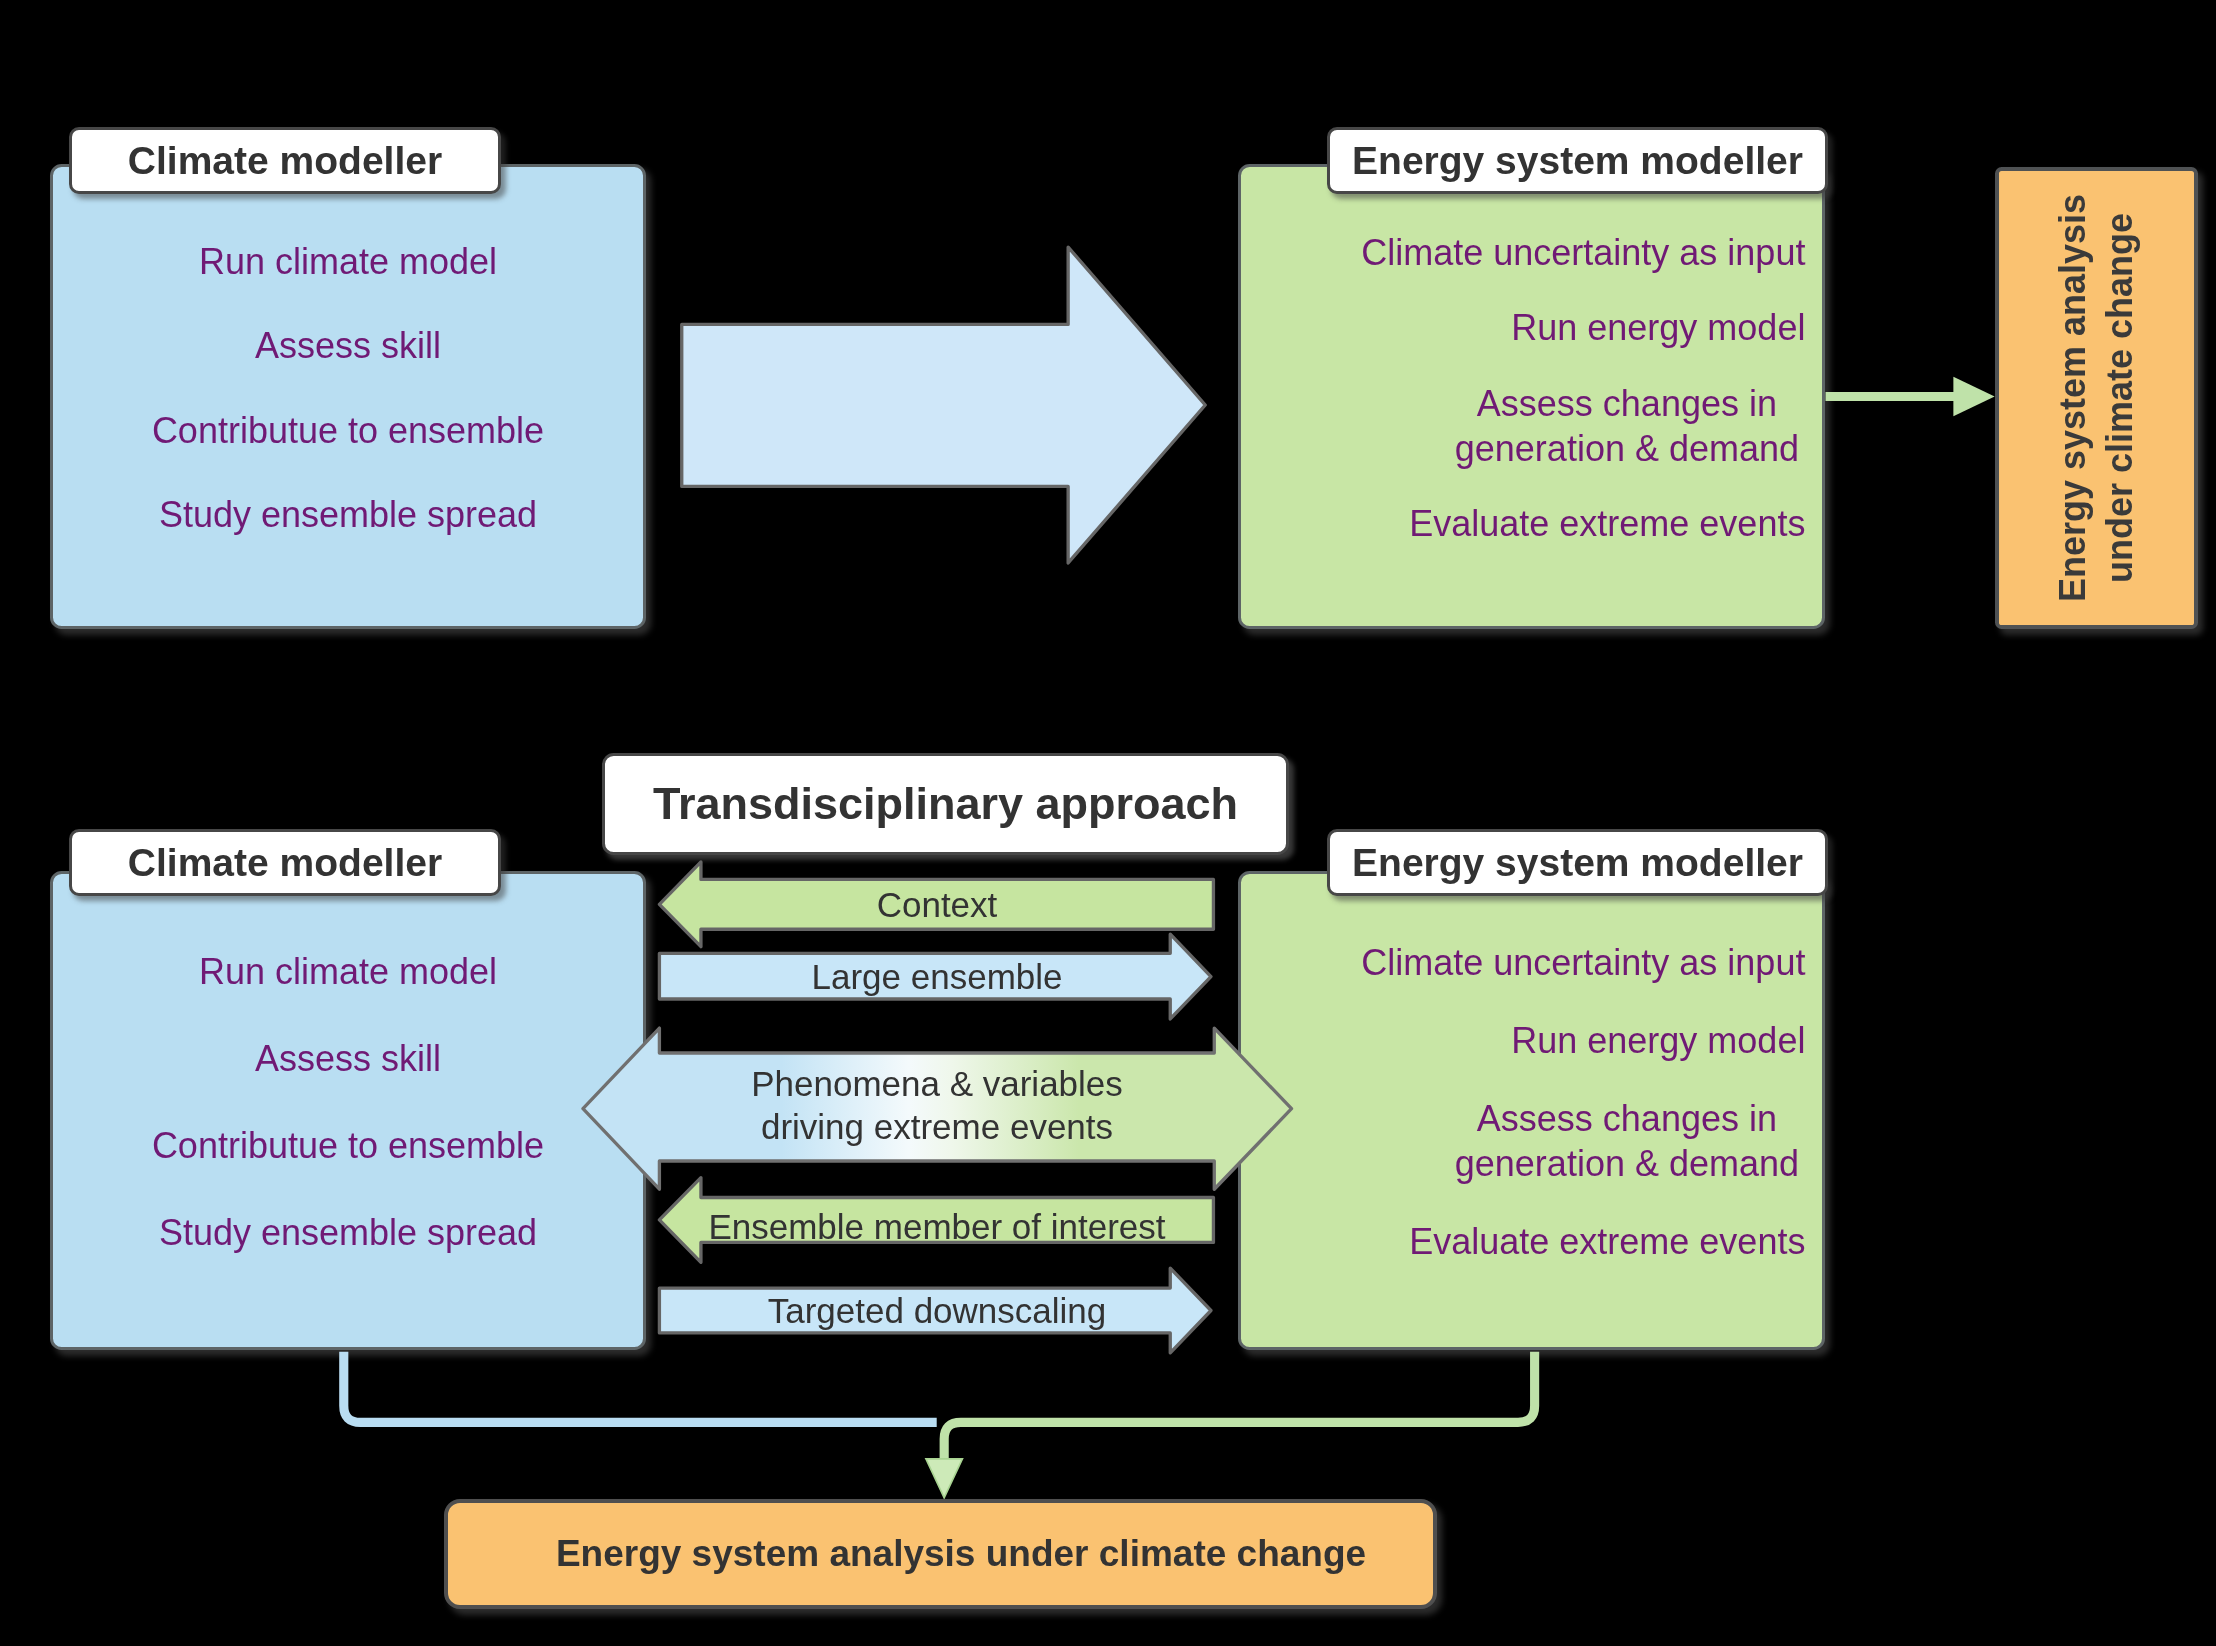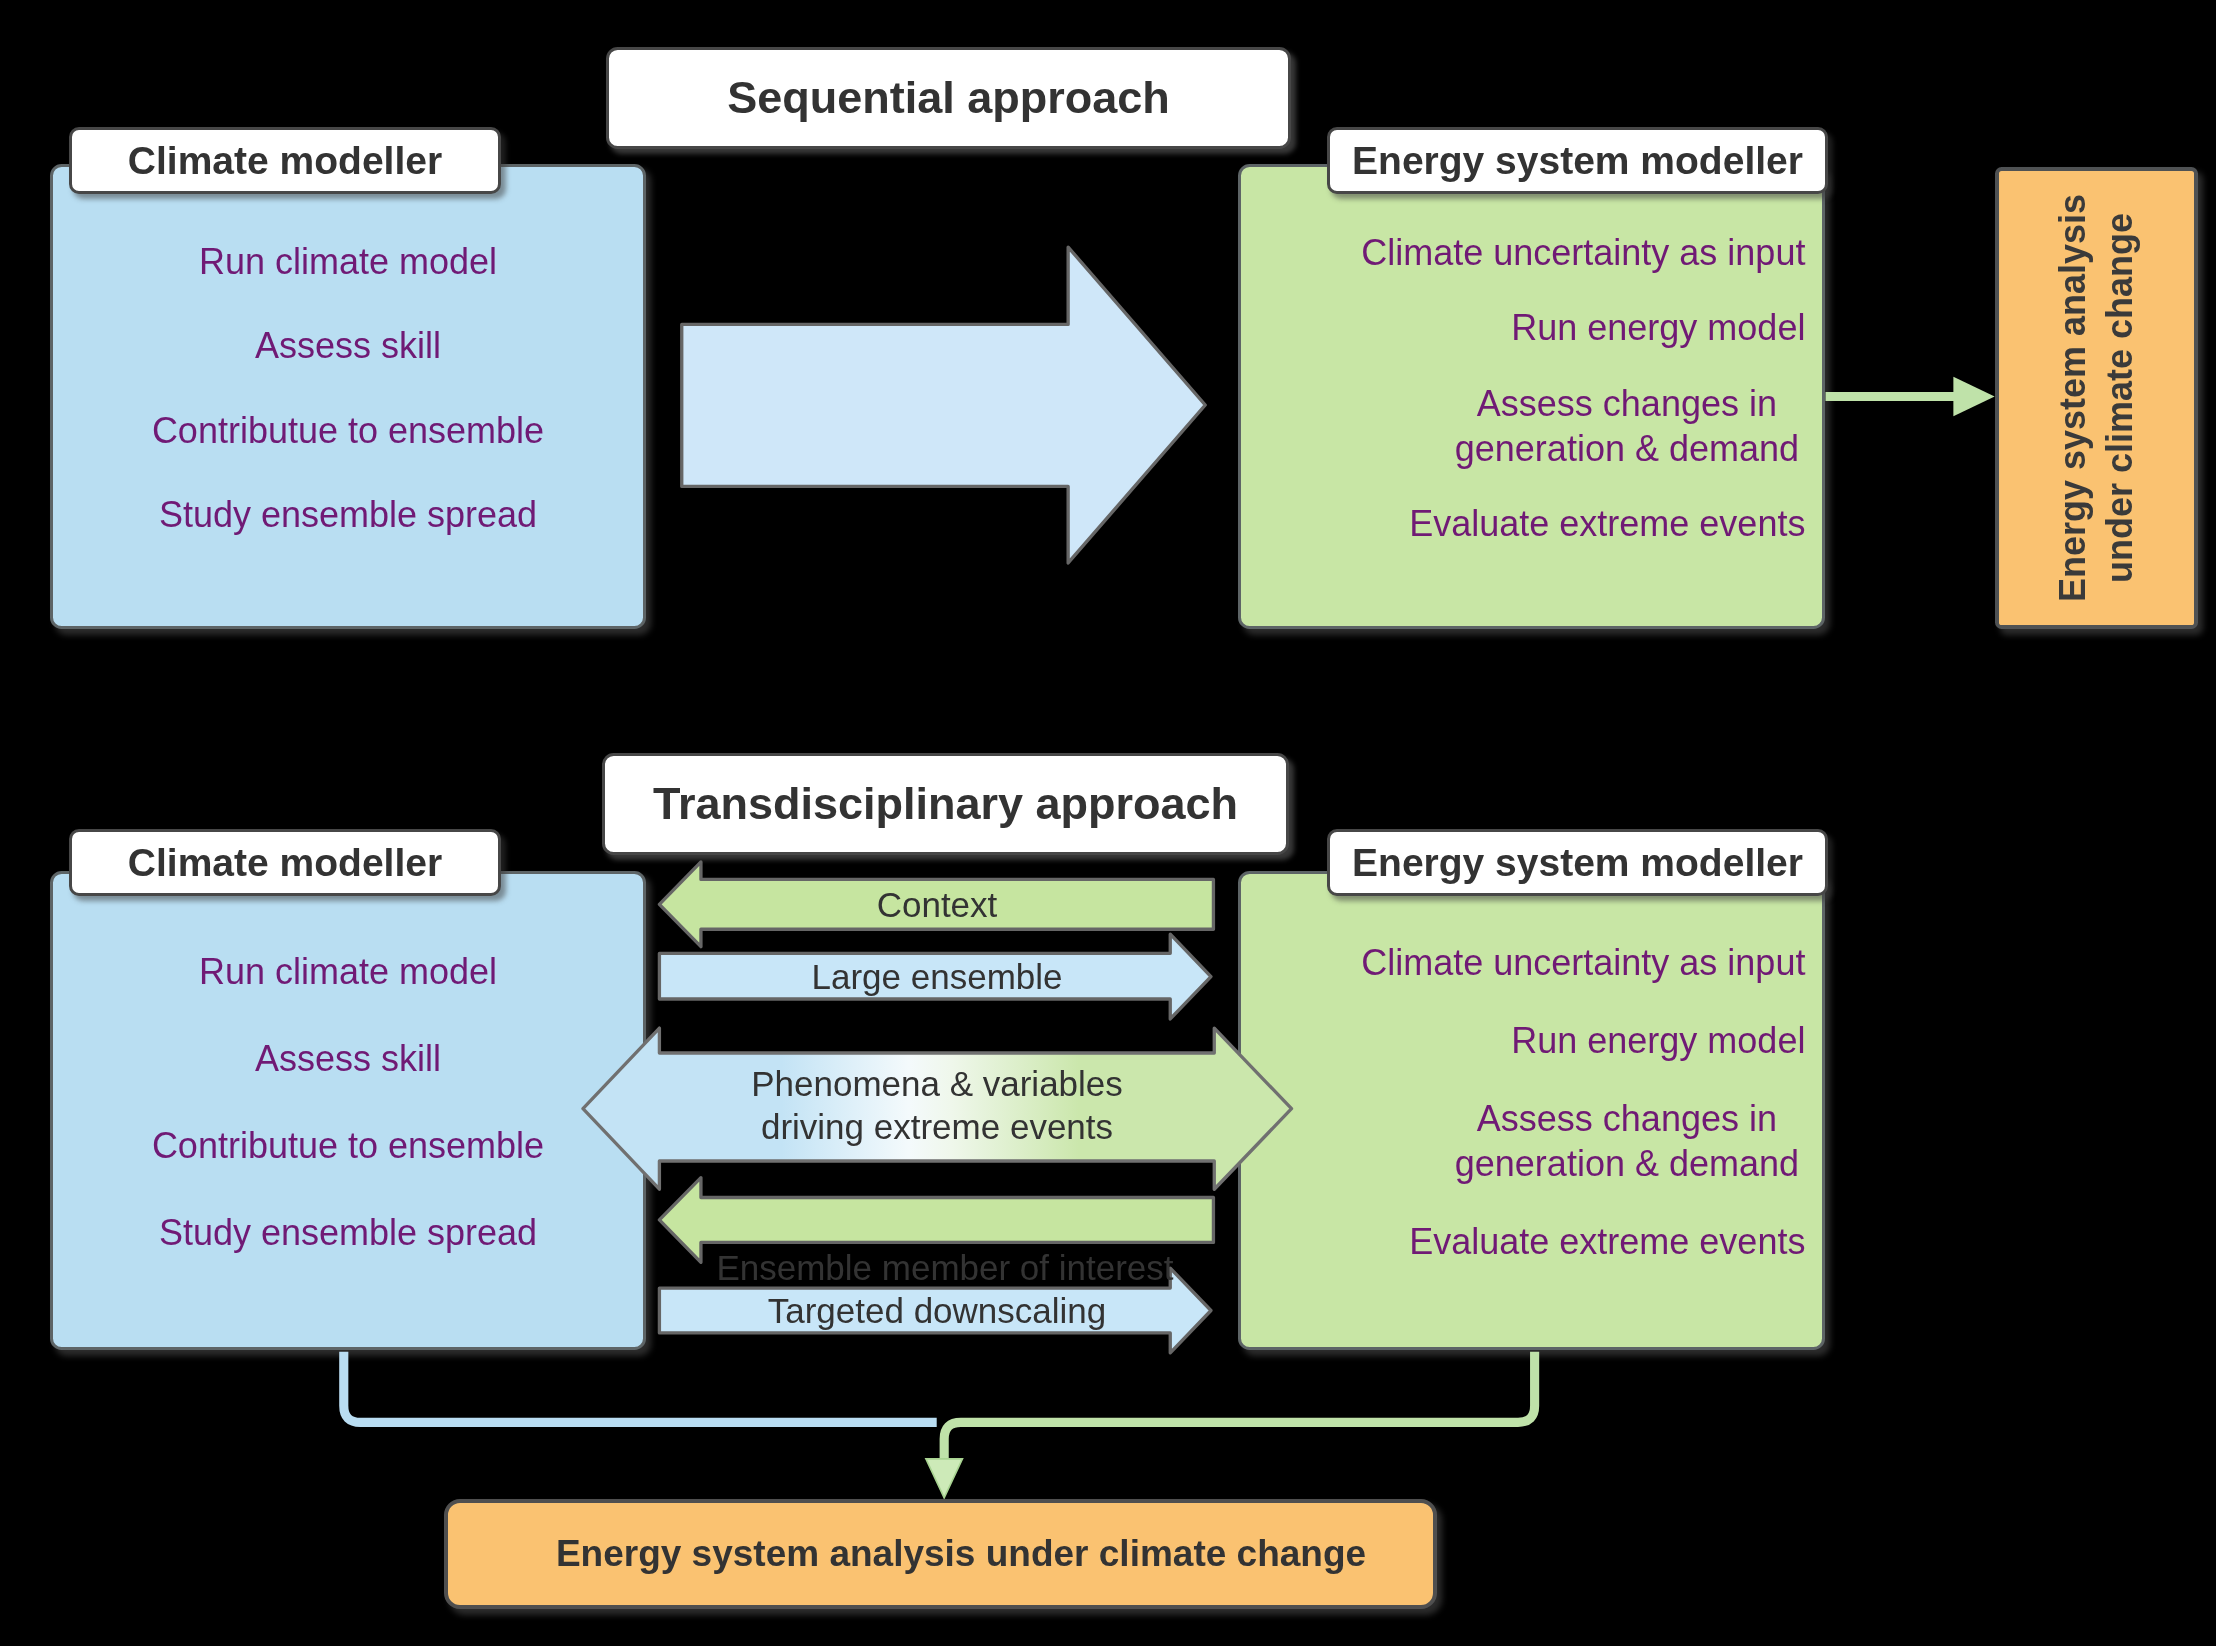--- a/index.html
+++ b/index.html
@@ -43,36 +43,35 @@
   #trans-climate-box{left:50px;top:871px;width:596px;height:479px;}
   #trans-energy-label{left:1327px;top:829px;width:495px;height:61px;}
   #trans-energy-box{left:1238px;top:871px;width:587px;height:479px;}
 
   #trans-arrows-svg{position:absolute;left:573px;top:847px;z-index:3;}
   .alabel{position:absolute;left:646px;width:582px;text-align:center;font-size:35px;
           line-height:43px;color:#333;z-index:4;}
   #lbl-context{top:883px;}
   #lbl-large{top:955px;}
   #lbl-phenomena{top:1062px;}
-  #lbl-member{top:1246px;margin-left:8px;}
+  #lbl-member{top:1205px;}
   #lbl-targeted{top:1289px;}
 
   #connectors-svg{position:absolute;left:316px;top:1321px;z-index:2;}
 
   #trans-result-box{position:absolute;left:444px;top:1499px;width:993px;height:110px;
     background:#fac271;border:4.2px solid #4f4f4f;border-radius:16px;display:flex;align-items:center;
     justify-content:center;font-weight:bold;font-size:37px;color:#333;box-sizing:border-box;
     box-shadow:5px 5.8px 6.6px rgba(110,110,110,0.4);z-index:3;padding-left:41px;}
 </style>
 </head>
 <body>
 
 <div id="canvas">
 
-  <div class="title-box" id="seq-title">Sequential approach</div>
 
   <div class="side-label" id="seq-climate-label">Climate modeller</div>
 
   <div class="panel blue" id="seq-climate-box">
     <div class="item">Run climate model</div>
     <div class="item">Assess skill</div>
     <div class="item">Contributue to ensemble</div>
     <div class="item">Study ensemble spread</div>
   </div>
 

